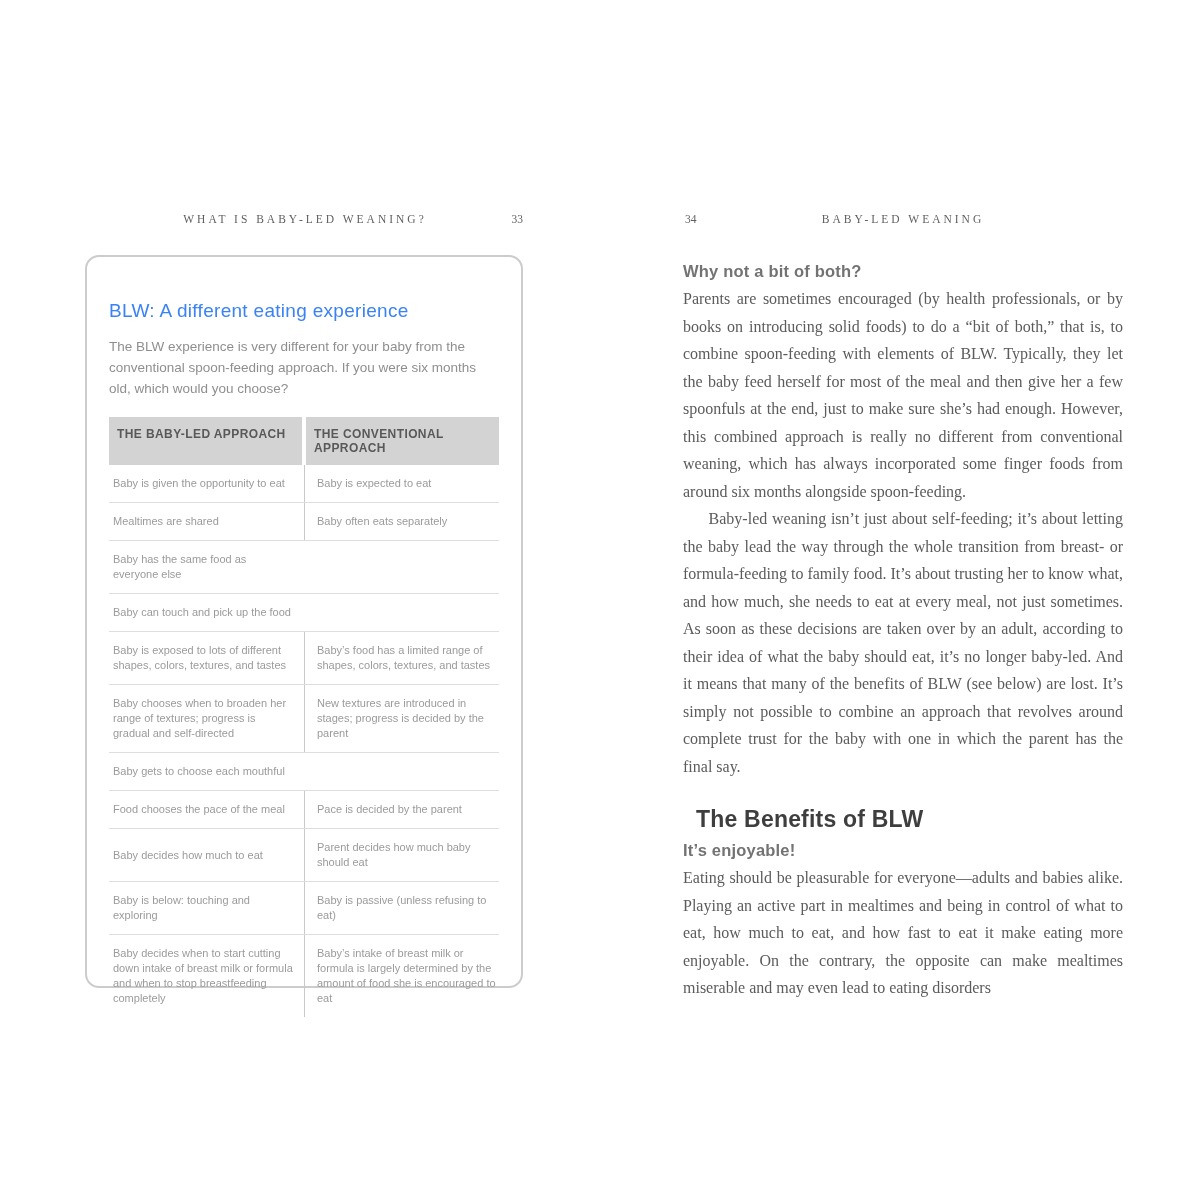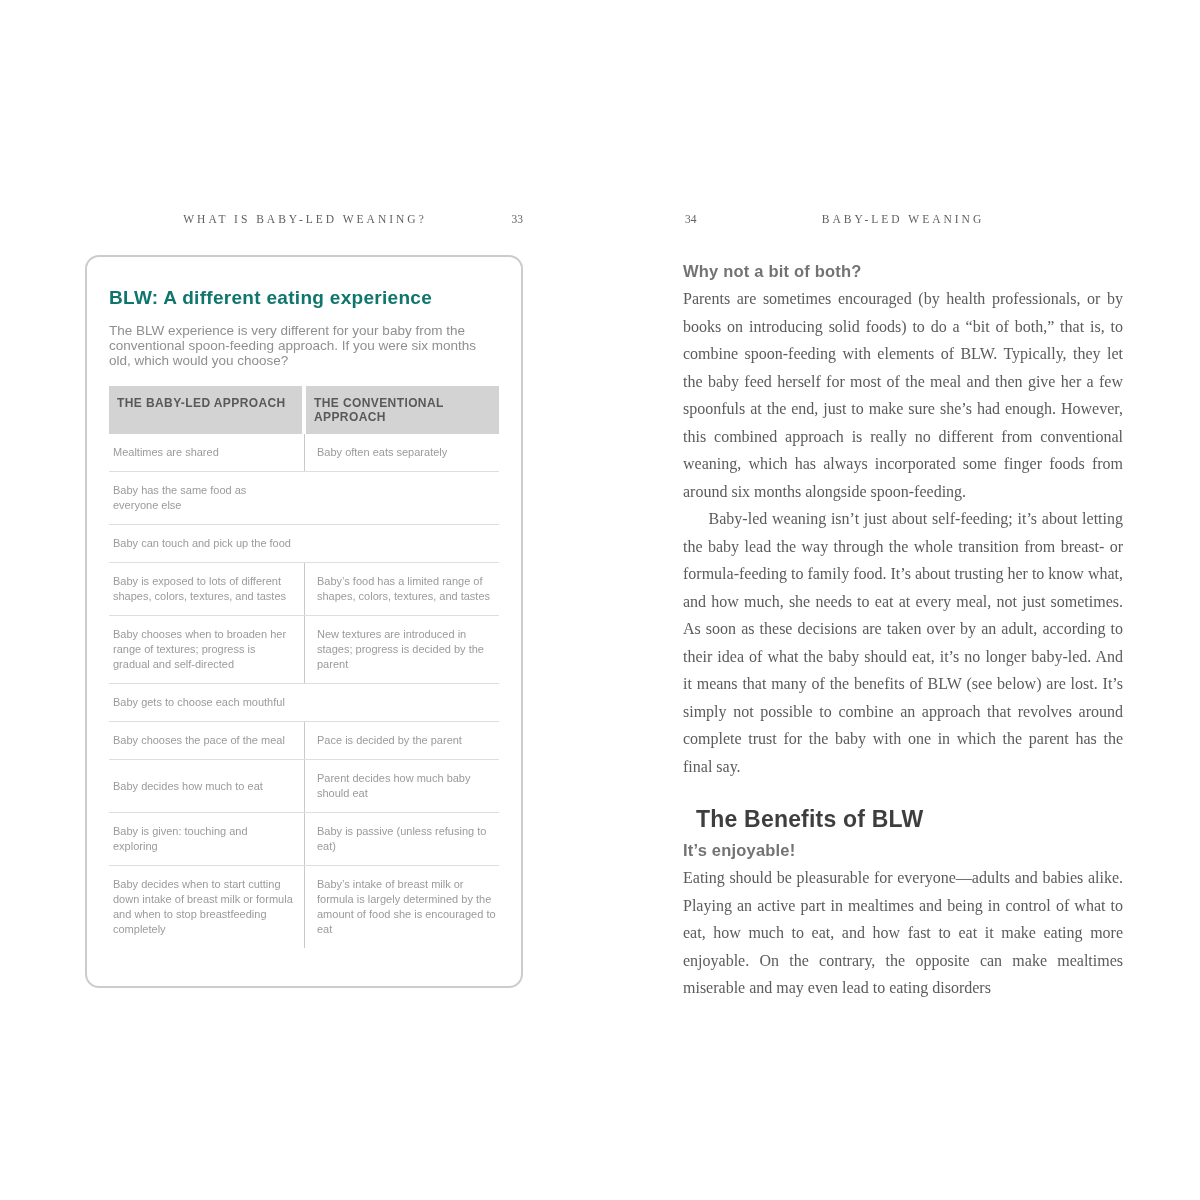--- a/index.html
+++ b/index.html
@@ -13,23 +13,23 @@
   .rh-left{left:85px;width:440px;}
   .rh-right{left:683px;width:440px;}
   .rh-title{position:absolute;left:0;right:0;text-align:center;top:0;}
   .rh-num-right{position:absolute;right:2px;top:0;letter-spacing:0;}
   .rh-num-left{position:absolute;left:2px;top:0;letter-spacing:0;}
 
   
   .card{position:absolute;left:85px;top:255px;width:438px;height:733px;
         box-sizing:border-box;background:#ffffff;border:2px solid #cccccc;
         border-radius:14px;padding:26px 22px 18px 22px;}
-  .card-title{margin:4px 0 14px 0;font-size:19px;font-weight:700;color:#0f766e;
+  .card-title{margin:17px 0 14px 0;font-size:19px;font-weight:400;color:#3b82f6;
               letter-spacing:.3px;}
-  .card-intro{margin:0 0 18px 0;font-size:13.5px;line-height:15px;color:#8f8f8f;}
+  .card-intro{margin:0 0 18px 0;font-size:13.5px;line-height:21px;color:#8f8f8f;}
 
   .cmp-table{width:100%;}
   .cmp-head{display:grid;grid-template-columns:1fr 1fr;column-gap:4px;}
   .hcell{background:#d3d3d3;color:#595959;font-size:12px;font-weight:700;
          letter-spacing:.4px;padding:10px 8px;box-sizing:border-box;}
   .cmp-row{display:grid;grid-template-columns:1fr 1fr;border-bottom:1px solid #dedede;}
   .cmp-row:last-child{border-bottom:none;}
   .cell{font-size:11px;line-height:15px;color:#9b9b9b;box-sizing:border-box;
         padding:11px 10px 11px 4px;display:flex;align-items:center;}
   .cell.r{border-left:1px solid #c9c9c9;padding-left:12px;padding-right:2px;}
@@ -63,20 +63,24 @@
     <h2 class="card-title">BLW: A different eating experience</h2>
     <p class="card-intro">The BLW experience is very different for your baby from the conventional spoon-feeding approach. If you were six months old, which would you choose?</p>
 
     <div class="cmp-table">
       <div class="cmp-head">
         <div class="hcell">THE BABY-LED APPROACH</div>
         <div class="hcell">THE CONVENTIONAL APPROACH</div>
       </div>
 
       <div class="cmp-row">
+        <div class="cell l">Baby is given the opportunity to eat</div>
+        <div class="cell r">Baby is expected to eat</div>
+      </div>
+      <div class="cmp-row">
         <div class="cell l">Mealtimes are shared</div>
         <div class="cell r">Baby often eats separately</div>
       </div>
       <div class="cmp-row">
         <div class="cell l">Baby has the same food as everyone else</div>
       </div>
       <div class="cmp-row">
         <div class="cell l">Baby can touch and pick up the food</div>
       </div>
       <div class="cmp-row">
@@ -84,29 +88,29 @@
         <div class="cell r">Baby’s food has a limited range of shapes, colors, textures, and tastes</div>
       </div>
       <div class="cmp-row">
         <div class="cell l">Baby chooses when to broaden her range of textures; progress is gradual and self-directed</div>
         <div class="cell r">New textures are introduced in stages; progress is decided by the parent</div>
       </div>
       <div class="cmp-row">
         <div class="cell l">Baby gets to choose each mouthful</div>
       </div>
       <div class="cmp-row">
-        <div class="cell l">Baby chooses the pace of the meal</div>
+        <div class="cell l">Food chooses the pace of the meal</div>
         <div class="cell r">Pace is decided by the parent</div>
       </div>
       <div class="cmp-row">
         <div class="cell l">Baby decides how much to eat</div>
         <div class="cell r">Parent decides how much baby should eat</div>
       </div>
       <div class="cmp-row">
-        <div class="cell l">Baby is given: touching and exploring</div>
+        <div class="cell l">Baby is below: touching and exploring</div>
         <div class="cell r">Baby is passive (unless refusing to eat)</div>
       </div>
       <div class="cmp-row">
         <div class="cell l">Baby decides when to start cutting down intake of breast milk or formula and when to stop breastfeeding completely</div>
         <div class="cell r">Baby’s intake of breast milk or formula is largely determined by the amount of food she is encouraged to eat</div>
       </div>
     </div>
   </section>
 
   <section class="rpage">

